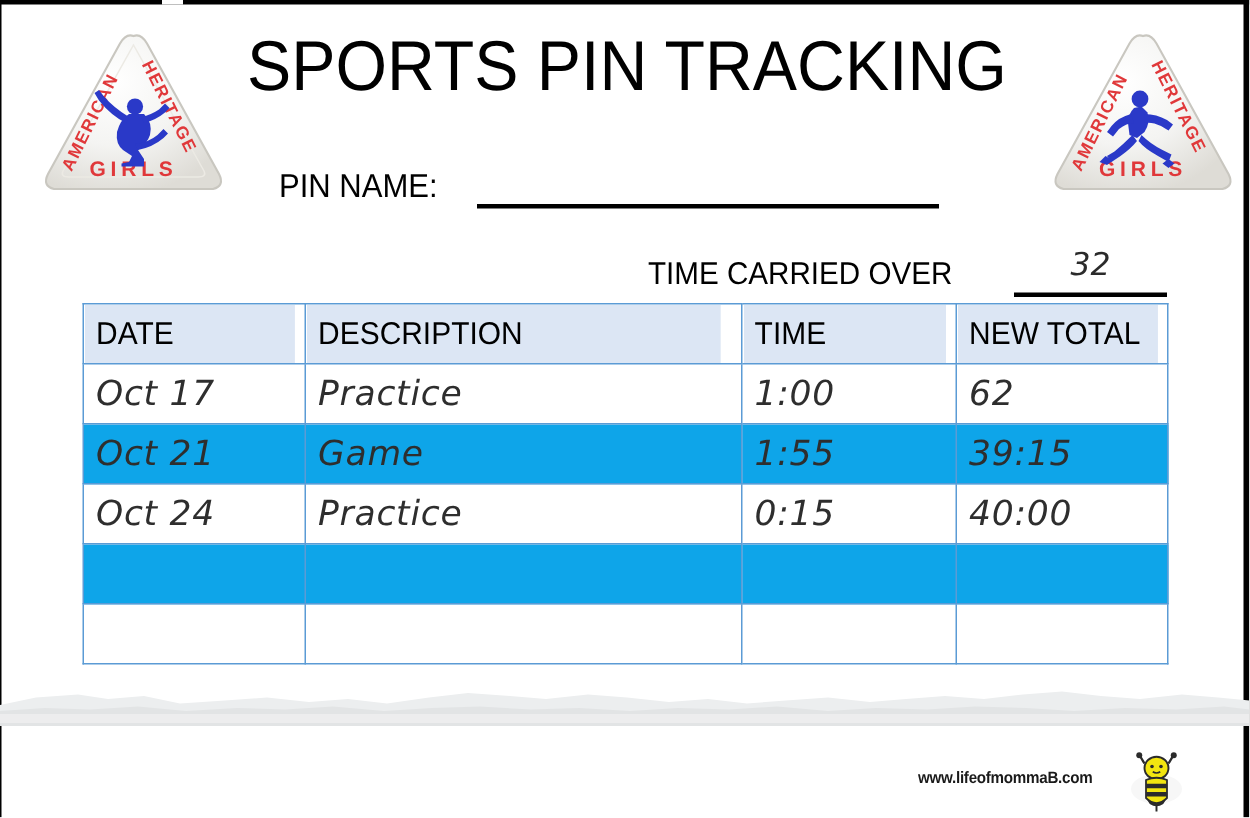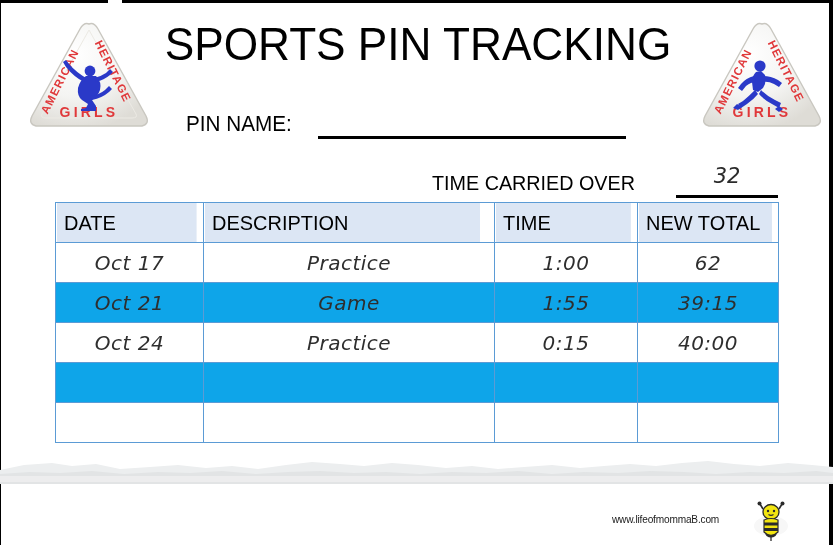--- a/index.html
+++ b/index.html
@@ -167,24 +167,23 @@
   #track-table thead th {
     background: #dce6f4;
     text-align: left;
     font-weight: normal;
     font-family: "Liberation Sans", sans-serif;
     font-size: 21px;
     transform: scaleX(0.95);
     transform-origin: left center;
   }
   #track-table tbody td {
-    text-align: center;
     font-family: "DejaVu Sans", sans-serif;
     font-style: italic;
-    font-size: 20px;
+    font-size: 23px;
     color: #2e2e2e;
     letter-spacing: 0.5px;
   }
   #track-table tbody tr.alt td {
     background: #0ea5e9;
   }
   #track-table tbody tr.plain td {
     background: #ffffff;
   }
   .col-date  { width: 148px; }
@@ -201,20 +200,21 @@
     height: 32px;
   }
 
   
   #footer {
     position: absolute;
     left: 612px;
     top: 505px;
     width: 200px;
     height: 40px;
+    font-weight: bold;
   }
   #footer-url {
     position: absolute;
     left: 0;
     top: 8px;
     font-family: "Liberation Sans", sans-serif;
     font-size: 11px;
     color: #1a1a1a;
     letter-spacing: -0.2px;
     transform: scaleX(0.92);

